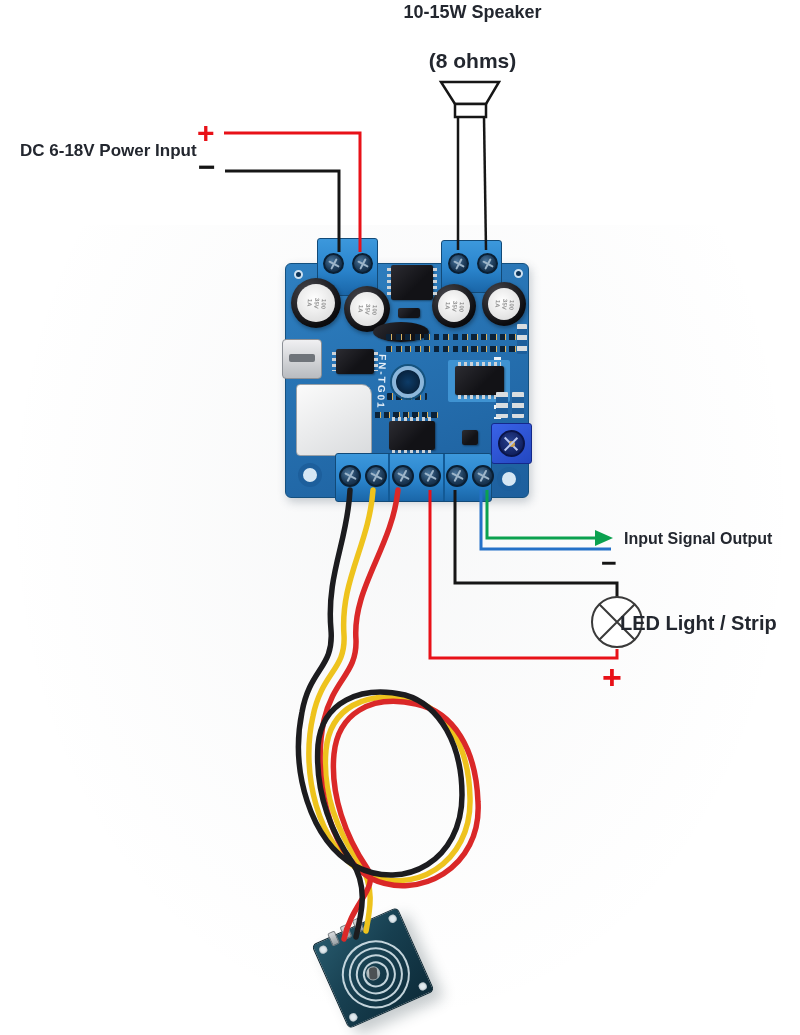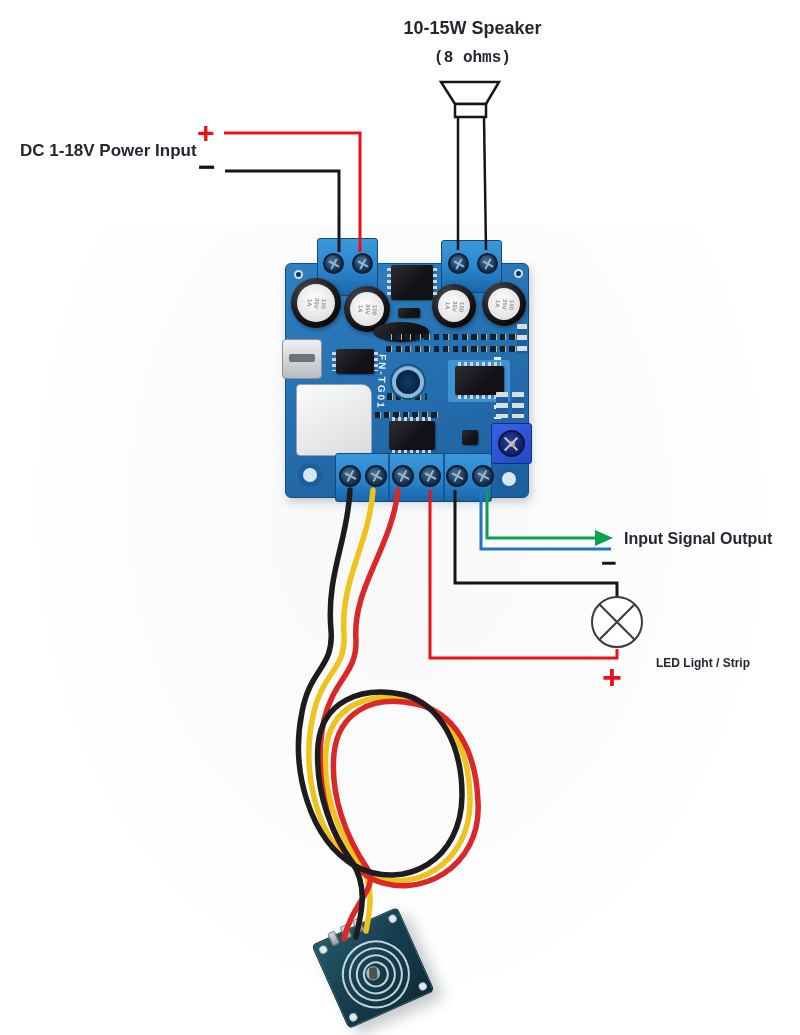--- a/index.html
+++ b/index.html
@@ -3,25 +3,25 @@
 <meta charset="utf-8">
 <style>
   html,body{margin:0;padding:0;}
   body{width:800px;height:1035px;position:relative;background:#ffffff;
        font-family:"Liberation Sans", sans-serif;overflow:hidden;}
   .abs{position:absolute;}
   .label{color:#23272f;font-weight:600;}
   .photo-bg{left:0;top:225px;width:800px;height:810px;
     background:radial-gradient(ellipse at 50% 35%, rgba(120,130,140,.06), rgba(0,0,0,0) 70%);}
   
-  .speaker-title{left:380px;top:18px;width:185px;text-align:center;font-size:18px;}
-  .speaker-sub{left:380px;top:49px;width:185px;text-align:center;font-size:16px;font-family:Liberation Mono, monospace;}
+  .speaker-title{left:380px;top:2px;width:185px;text-align:center;font-size:18px;}
+  .speaker-sub{left:380px;top:49px;width:185px;text-align:center;font-size:21px;}
   .power-label{left:20px;top:141px;font-size:17px;}
   .busy-label{left:624px;top:530px;font-size:16px;}
-  .led-label{left:656px;top:612px;font-size:12px;margin-top:44px;}
+  .led-label{left:620px;top:612px;font-size:20px;}
   .sign{font-weight:700;line-height:1;}
   .pow-plus{left:197px;top:118px;font-size:30px;color:#e81118;}
   .pow-minus{left:198px;top:152px;font-size:30px;color:#141414;}
   .led-minus{left:601px;top:550px;font-size:27px;color:#141414;}
   .led-plus{left:602px;top:660px;font-size:34px;color:#e81118;}
   
   .board{left:285px;top:263px;width:242px;height:233px;z-index:1;
     background:linear-gradient(160deg,#2f80c1 0%,#2671b1 45%,#1d5f9d 100%);
     border:1px solid #14507f;border-radius:6px;
     box-shadow:2px 4px 10px rgba(40,60,80,.25);}
@@ -114,21 +114,21 @@
     <path d="M599.3,604.3 L634.7,639.7 M634.7,604.3 L599.3,639.7" stroke="#3a3a3a" stroke-width="2"></path>
   </g>
 
   <path d="M373,490 C369,545 340,580 344,635 C346,670 322,672 313,716 C300,772 318,846 362,872 C412,898 472,864 470,798 C469,747 447,708 410,700 C365,690 330,708 326,750 C322,793 338,833 360,864 C375,887 370,910 366,931" fill="none" stroke="#eec31d" stroke-width="5.5" stroke-linecap="round"></path>
   <path d="M398,490 C392,548 352,588 356,640 C357,674 334,678 324,720 C312,774 328,852 370,878 C418,902 482,868 478,802 C476,749 454,712 416,704 C370,694 338,714 334,754 C330,795 346,837 367,868 C380,888 352,902 344,939" fill="none" stroke="#da2828" stroke-width="5.5" stroke-linecap="round"></path>
   <path d="M350,490 C348,540 326,575 331,630 C334,668 310,668 302,712 C290,770 310,840 355,866 C405,892 462,860 462,795 C462,745 440,705 405,695 C360,685 322,702 318,745 C315,790 330,830 352,862 C368,886 362,912 356,937" fill="none" stroke="#1c1c1f" stroke-width="5.5" stroke-linecap="round"></path>
 </svg>
 
 <div class="abs lbl-layer label speaker-title">10-15W Speaker</div>
 <div class="abs lbl-layer label speaker-sub">(8 ohms)</div>
-<div class="abs lbl-layer label power-label">DC 1-18V Power Input</div>
+<div class="abs lbl-layer label power-label">DC 6-18V Power Input</div>
 <div class="abs lbl-layer sign pow-plus">+</div>
 <div class="abs lbl-layer sign pow-minus">−</div>
 <div class="abs lbl-layer label busy-label">Input Signal Output</div>
 <div class="abs lbl-layer sign led-minus">−</div>
 <div class="abs lbl-layer label led-label">LED Light / Strip</div>
 <div class="abs lbl-layer sign led-plus">+</div>
 
 <div class="abs board">
 
   <div class="abs tblock" style="left:31px;top:-26px;width:59px;height:56px;">

